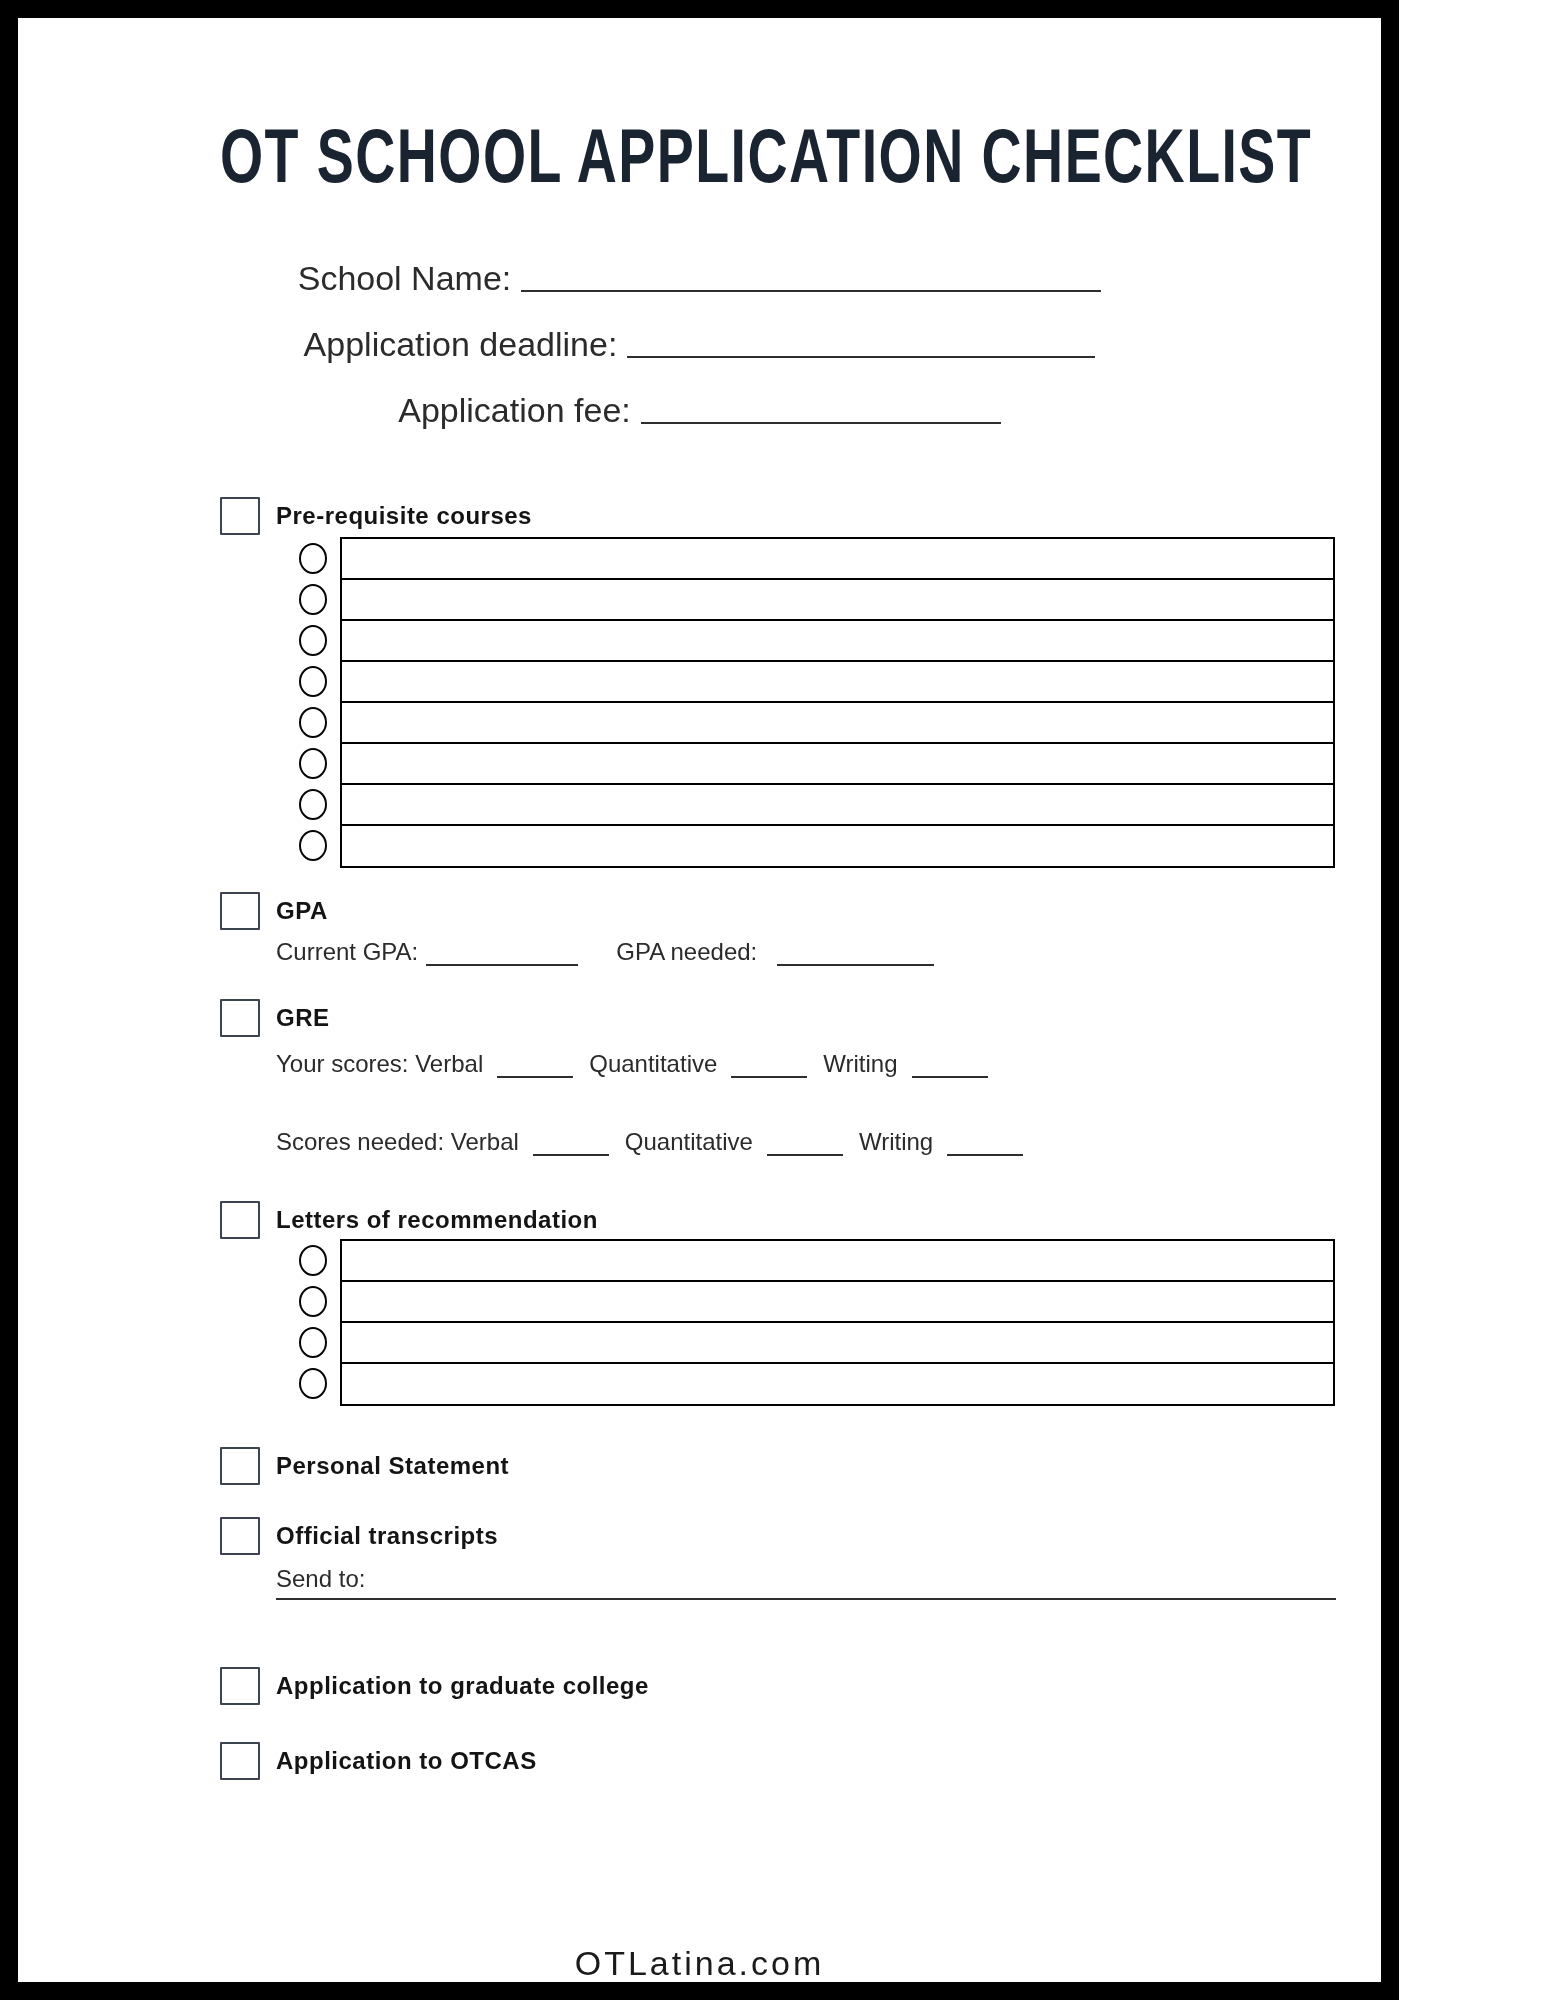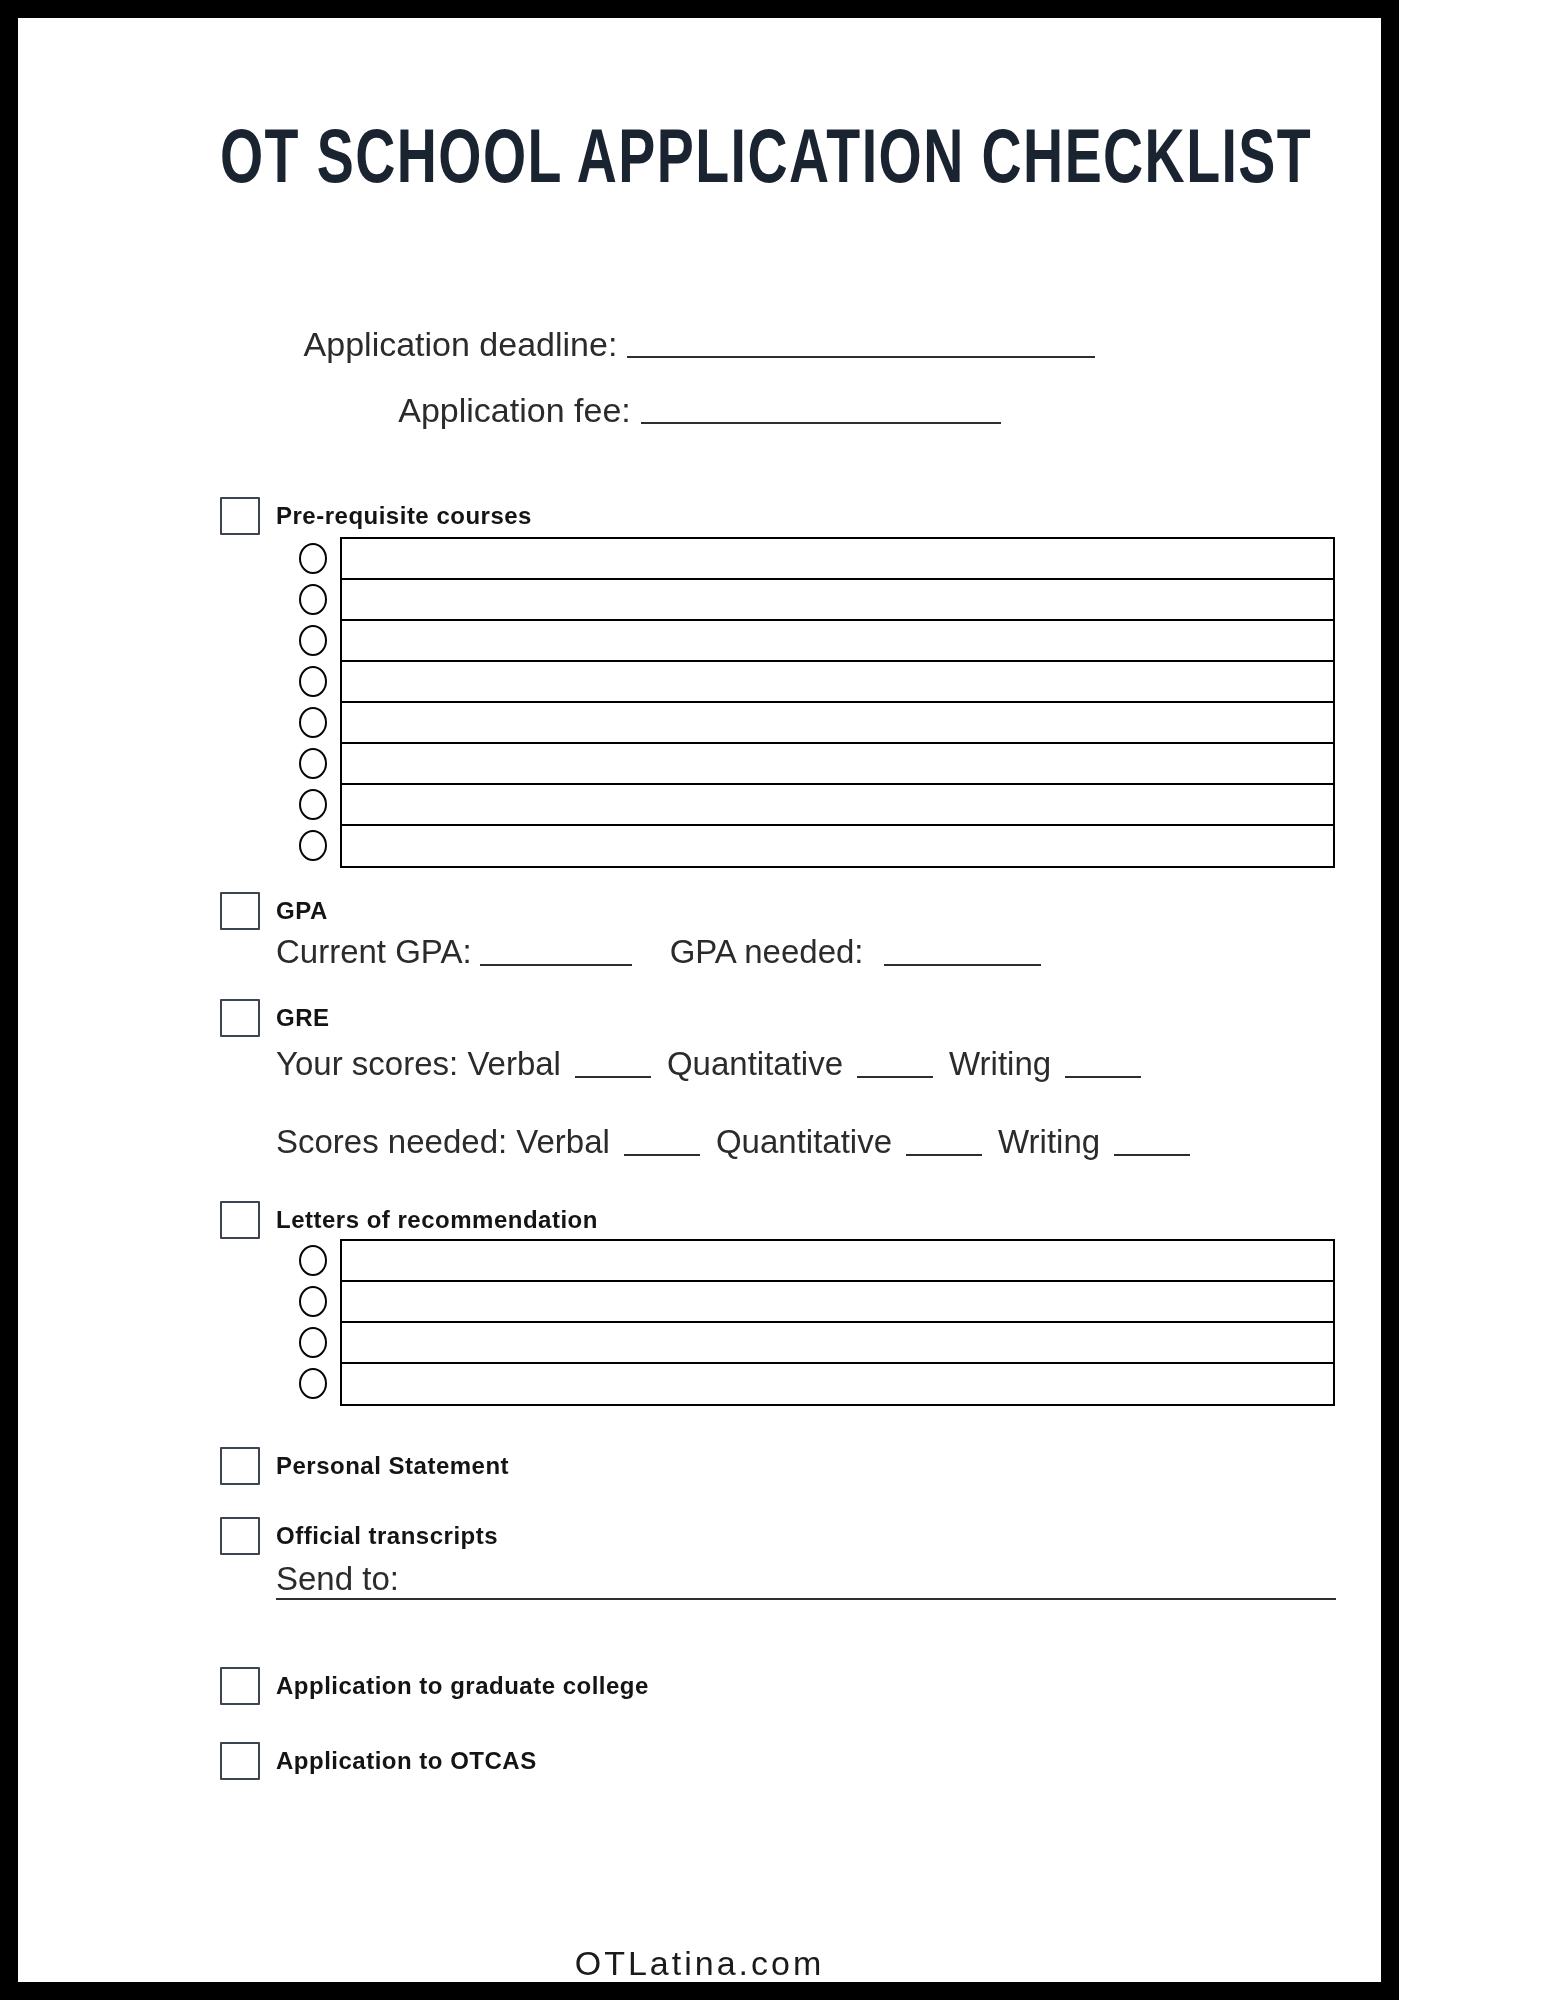--- a/index.html
+++ b/index.html
@@ -50,37 +50,41 @@
     flex:none;width:24px;height:27px;box-sizing:content-box;
     border:2.5px solid #050505;border-radius:50%;margin-right:13px;background:transparent;
   }
   .fill-box{
     flex:none;width:995px;height:100%;box-sizing:border-box;
     border:2.5px solid #000;background:#fff;
   }
   
   .sub-line{
     position:absolute;left:258px;display:flex;align-items:flex-end;
-    font-size:33px;color:#2b2b2b;white-space:nowrap;
+    font-size:24px;color:#2b2b2b;white-space:nowrap;
   }
   .sub-line .lbl{line-height:40px;}
   .footer{
     position:absolute;top:1926px;left:0;width:100%;text-align:center;
     font-size:34px;letter-spacing:3px;color:#1b1b1b;
   }
 </style>
 </head>
 <body>
 
 <div class="page">
 
   <div class="title-wrap">
     <span class="title">OT SCHOOL APPLICATION CHECKLIST</span>
   </div>
 
+  <div class="hdr-row" style="top:240px;">
+    <span class="lbl">School Name:</span>
+    <span class="uline" style="width:580px;"></span>
+  </div>
   <div class="hdr-row" style="top:306px;">
     <span class="lbl">Application deadline:</span>
     <span class="uline" style="width:468px;"></span>
   </div>
   <div class="hdr-row" style="top:372px;">
     <span class="lbl">Application fee:</span>
     <span class="uline" style="width:360px;"></span>
   </div>
 
   <div class="check-row" style="top:478px;">

